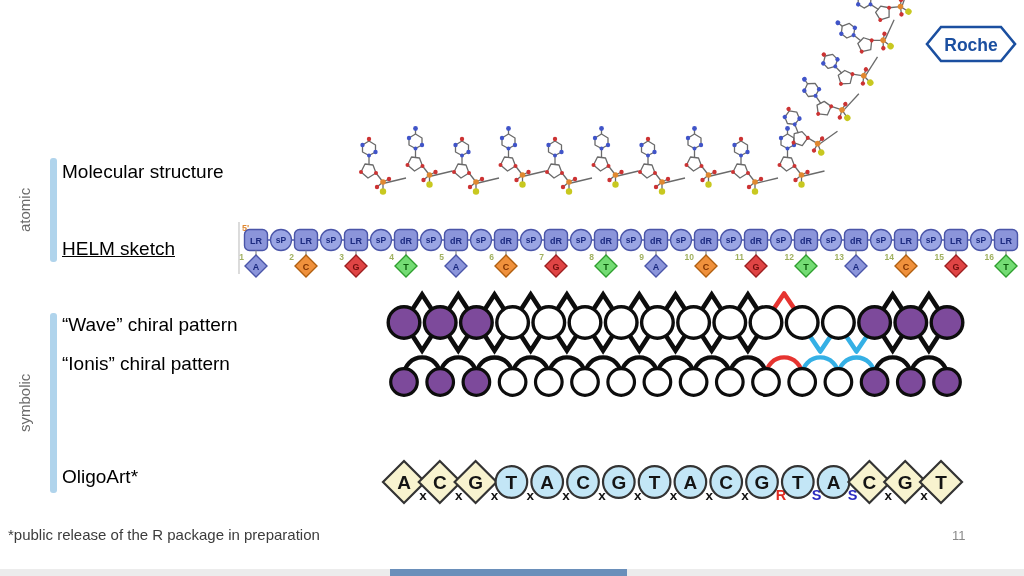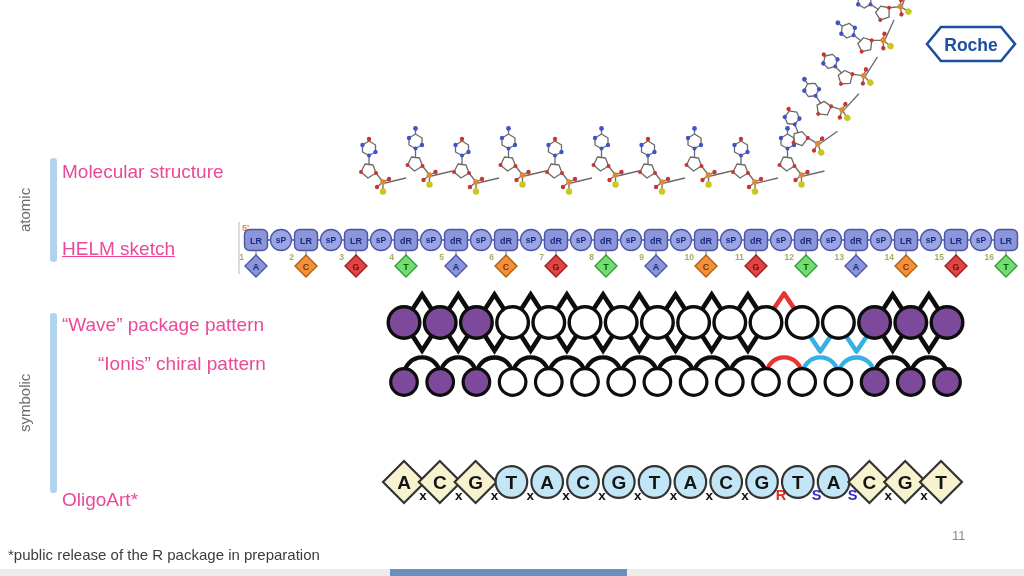--- a/index.html
+++ b/index.html
@@ -7,33 +7,33 @@
          font-family:"Liberation Sans",sans-serif;}
   .title{position:absolute;left:62px;top:58px;font-size:27px;font-weight:700;color:#1d1d1b;letter-spacing:.2px;}
   .logo{position:absolute;left:925px;top:25px;width:92px;height:38px;}
   .vbar{position:absolute;left:50px;width:7px;background:#b0d4ec;border-radius:3px;}
   #bar-atomic{top:158px;height:104px;}
   #bar-symbolic{top:313px;height:180px;}
   .vlabel{position:absolute;left:16px;writing-mode:vertical-rl;transform:rotate(180deg);
           color:#6a6a6a;font-size:15px;display:flex;align-items:center;justify-content:center;}
   #vlabel-atomic{top:158px;height:104px;}
   #vlabel-symbolic{top:313px;height:180px;}
-  .rowlabel{position:absolute;left:62px;font-size:19px;color:#ec4899;}
+  .rowlabel{position:absolute;left:62px;font-size:19px;color:#000000;}
   #lbl-mol{top:161px;}
   #lbl-helm{top:238px;text-decoration:underline;}
   #lbl-wave{top:314px;}
-  #lbl-ionis{top:353px;margin-left:36px;}
-  #lbl-oligoart{top:489px;}
+  #lbl-ionis{top:353px;}
+  #lbl-oligoart{top:466px;}
   .rowsvg{position:absolute;}
   #mol-svg{left:340px;top:0;width:620px;height:215px;}
   #helm-svg{left:228px;top:214px;width:796px;height:72px;}
   #wave-svg{left:380px;top:285px;width:600px;height:72px;}
   #ionis-svg{left:380px;top:350px;width:600px;height:58px;}
   #oligoart-svg{left:380px;top:452px;width:600px;height:62px;}
-  .footnote{position:absolute;left:8px;top:546px;font-size:15px;color:#3c3c3c;}
+  .footnote{position:absolute;left:8px;top:526px;font-size:15px;color:#3c3c3c;}
   .pagenum{position:absolute;left:952px;top:528px;font-size:13px;color:#8a8a8a;}
   .bottom-strip{position:absolute;left:0;bottom:0;width:100%;height:7px;background:#ececec;}
   .bottom-bar{position:absolute;left:390px;bottom:0;width:237px;height:7px;background:#6a8fba;}
 </style>
 </head>
 <body>
 
 <div class="slide">
 
 
@@ -42,21 +42,21 @@
     <text x="46" y="25.5" text-anchor="middle" font-size="17.5" font-weight="700" fill="#1b4fa0" font-family="Liberation Sans, sans-serif">Roche</text>
   </svg>
 
   <div class="vbar" id="bar-atomic"></div>
   <div class="vbar" id="bar-symbolic"></div>
   <div class="vlabel" id="vlabel-atomic">atomic</div>
   <div class="vlabel" id="vlabel-symbolic">symbolic</div>
 
   <div class="rowlabel" id="lbl-mol">Molecular structure</div>
   <div class="rowlabel" id="lbl-helm">HELM sketch</div>
-  <div class="rowlabel" id="lbl-wave">“Wave” package pattern</div>
+  <div class="rowlabel" id="lbl-wave">“Wave” chiral pattern</div>
   <div class="rowlabel" id="lbl-ionis">“Ionis” chiral pattern</div>
   <div class="rowlabel" id="lbl-oligoart">OligoArt*</div>
 
   <svg class="rowsvg" id="mol-svg" viewBox="340 0 620 215">
       <g transform="translate(368,172) rotate(0)">
         <path d="M-7,0 L-3,-8 L5,-7 L8,1 L0,6 Z" fill="none" stroke="#6a6a6a" stroke-width="1.3" stroke-linejoin="round"></path>
         <path d="M1,-7 L1,-16.5" fill="none" stroke="#6a6a6a" stroke-width="1.3" stroke-linejoin="round"></path>
         <path d="M1,-31 L7.5,-27 L7.5,-20 L1,-16.5 L-5.5,-20 L-5.5,-27 Z" fill="none" stroke="#6a6a6a" stroke-width="1.3" stroke-linejoin="round"></path>
         <path d="M8,1 L15,10 M15,10 L21,7 M15,10 L15,18 M15,10 L9,15" fill="none" stroke="#6a6a6a" stroke-width="1.3" stroke-linejoin="round"></path>
         <path d="M17,11 L38,6" fill="none" stroke="#6a6a6a" stroke-width="1.3" stroke-linejoin="round"></path>

